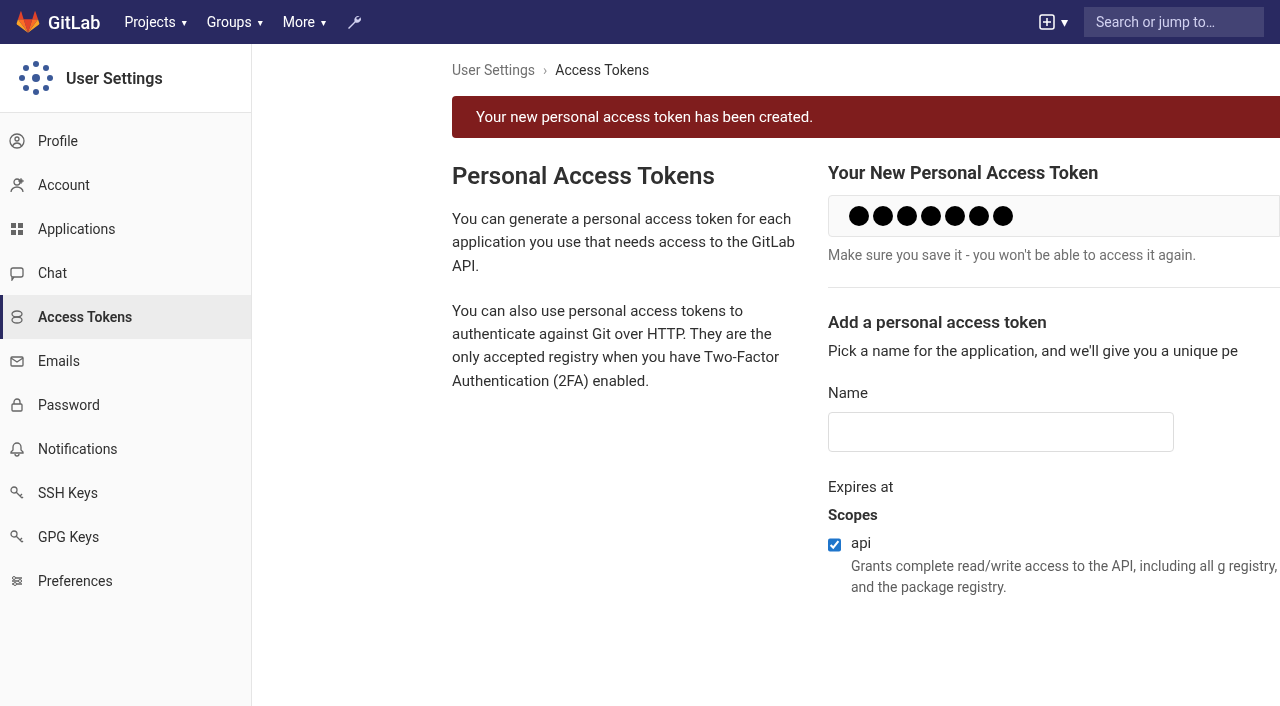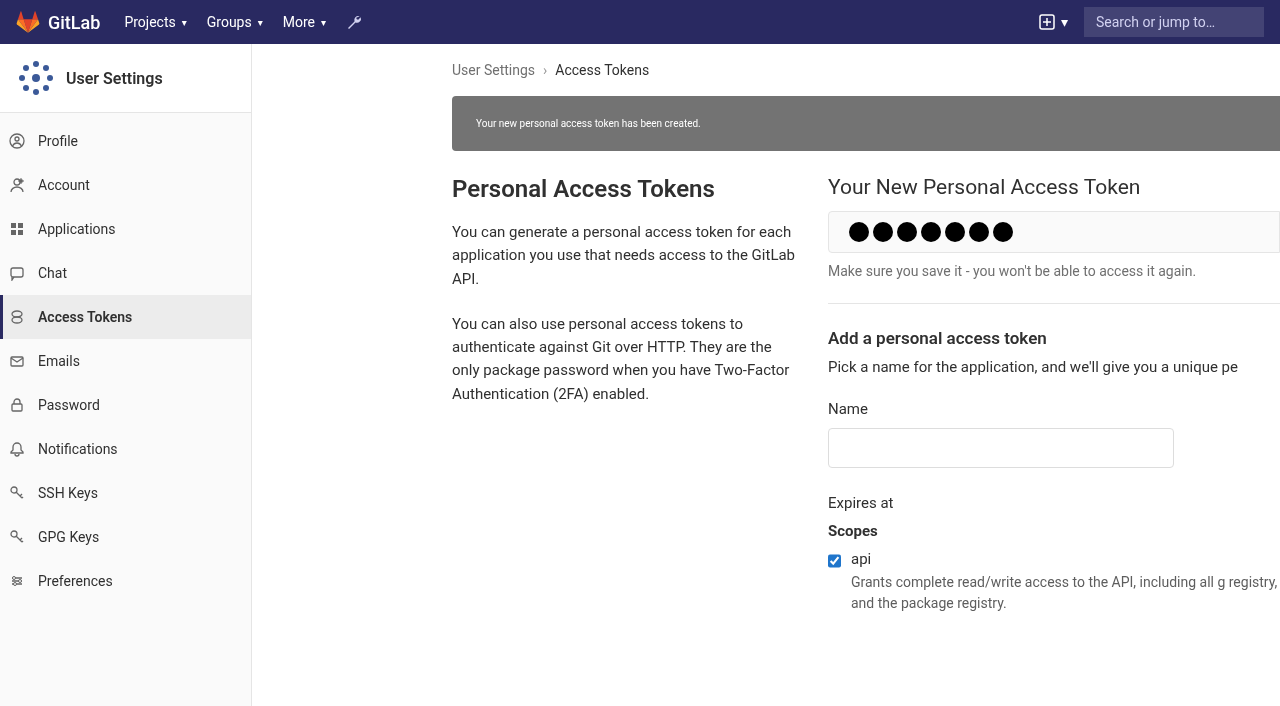--- a/index.html
+++ b/index.html
@@ -19,27 +19,27 @@
 .sb-title{font-size:16px;font-weight:600;color:#303030}
 .sb-items{padding:6px 0;overflow-y:auto}
 .sb-item{display:flex;align-items:center;height:44px;padding:0 8px;cursor:pointer;color:#303030}
 .sb-item .icon{width:18px;height:18px;margin-right:12px;display:flex;align-items:center;justify-content:center}
 .sb-item.active{background:#ececec;font-weight:600;box-shadow:inset 3px 0 0 #292961}
 .content{flex:1;overflow-y:auto;padding:18px 0 24px 0}
 .inner{margin-left:200px;max-width:920px}
 .breadcrumb{display:flex;align-items:center;font-size:14px;color:#707070;margin-bottom:18px}
 .breadcrumb .sep{margin:0 8px;color:#999}
 .breadcrumb .cur{color:#303030}
-.alert{background:#737373;color:#fff;padding:22px 24px;font-size:10px;border-radius:4px 0 0 4px;margin-bottom:24px}
+.alert{background:#7f1d1d;color:#fff;padding:12px 24px;font-size:15px;border-radius:4px 0 0 4px;margin-bottom:24px}
 .two-col{display:flex;gap:30px}
 .col-l{width:346px}
 .col-r{flex:1}
 .col-l h1{font-size:24px;font-weight:600;margin-bottom:18px}
 .para{font-size:15px;color:#303030;line-height:1.55;margin-bottom:22px}
-.label-h{font-size:21px;font-weight:400;margin-bottom:12px}
+.label-h{font-size:18px;font-weight:700;margin-bottom:12px}
 .token-box{background:#fafafa;border:1px solid #e5e5e5;border-radius:4px 0 0 4px;padding:10px 14px;display:flex;align-items:center;margin-bottom:10px;height:42px}
 .dots{display:flex;gap:4px;align-items:center;margin-left:6px}
 .dot{width:20px;height:20px;border-radius:50%;background:#000}
 .hint{color:#707070;font-size:14px;margin-bottom:24px}
 .hr{border:none;border-top:1px solid #e5e5e5;margin:0 0 24px 0}
 .sect-h{font-size:17px;font-weight:600;margin-bottom:10px}
 .sub{font-size:15px;color:#303030;margin-bottom:24px}
 .fld-label{font-size:15px;font-weight:400;margin-bottom:10px;display:block}
 .txt-input{width:346px;height:40px;border:1px solid #ddd;border-radius:4px;padding:0 12px;font-size:14px;margin-bottom:26px}
 .date-wrap{position:relative;width:346px;margin-bottom:26px}
@@ -226,21 +226,21 @@
       <div class="breadcrumb">
         <span>User Settings</span>
         <span class="sep">›</span>
         <span class="cur">Access Tokens</span>
       </div>
       <div class="alert">Your new personal access token has been created.</div>
       <div class="two-col">
         <div class="col-l">
           <h1>Personal Access Tokens</h1>
           <p class="para">You can generate a personal access token for each application you use that needs access to the GitLab API.</p>
-          <p class="para">You can also use personal access tokens to authenticate against Git over HTTP. They are the only package password when you have Two-Factor Authentication (2FA) enabled.</p>
+          <p class="para">You can also use personal access tokens to authenticate against Git over HTTP. They are the only accepted registry when you have Two-Factor Authentication (2FA) enabled.</p>
         </div>
         <div class="col-r">
           <div class="label-h">Your New Personal Access Token</div>
           <div class="token-box">
             <div class="dots">
               <div class="dot"></div>
                 <div class="dot"></div>
                 <div class="dot"></div>
                 <div class="dot"></div>
                 <div class="dot"></div>

